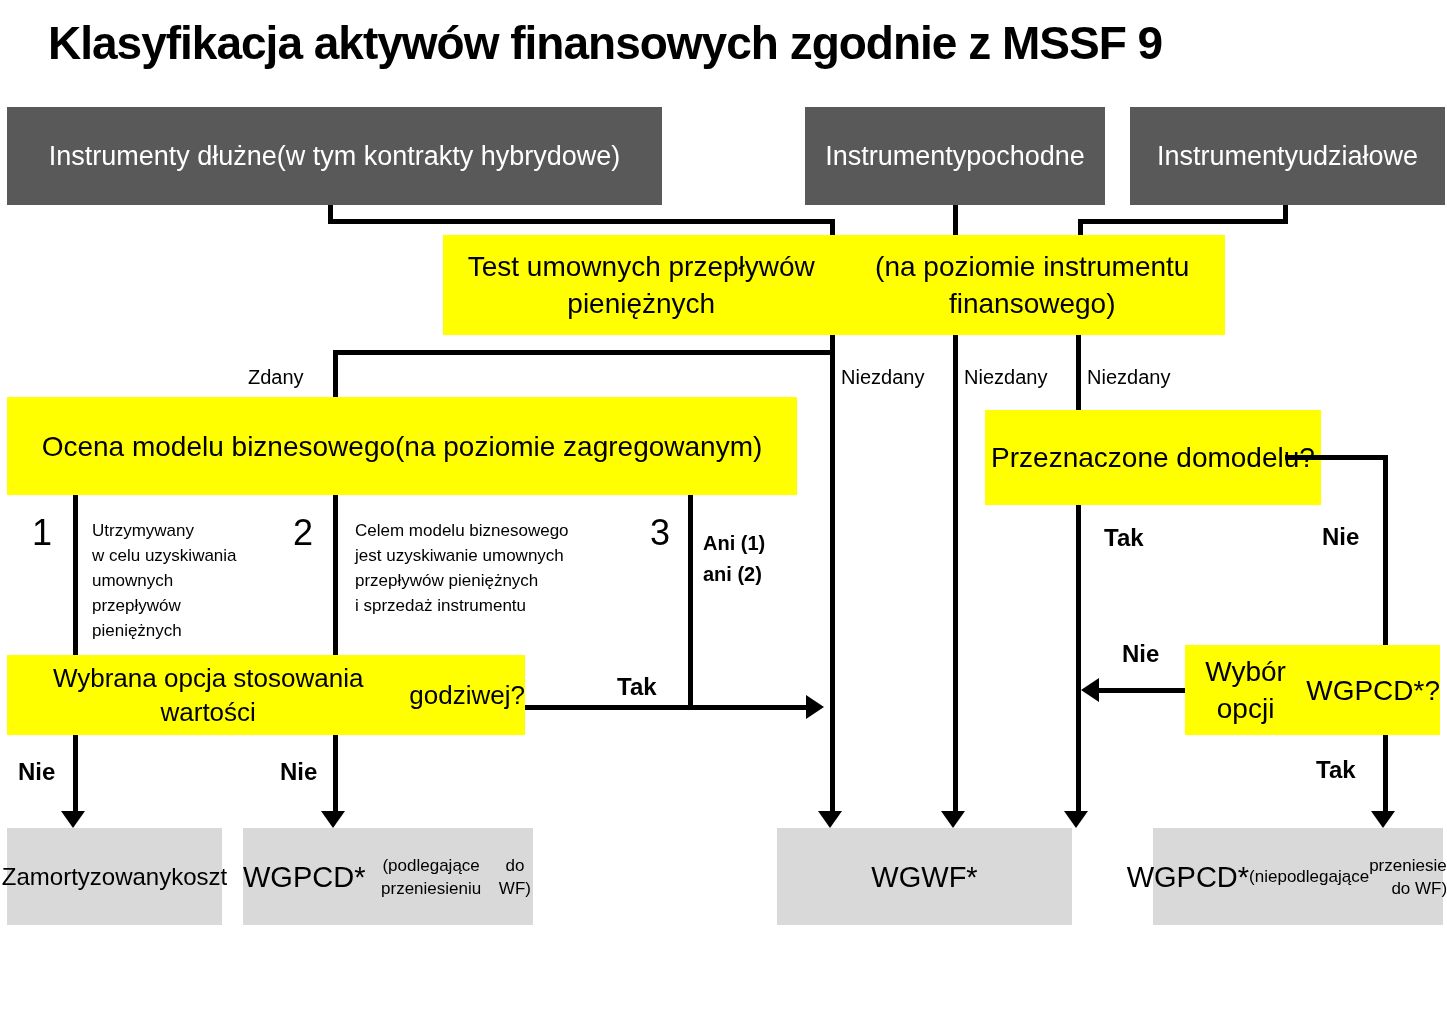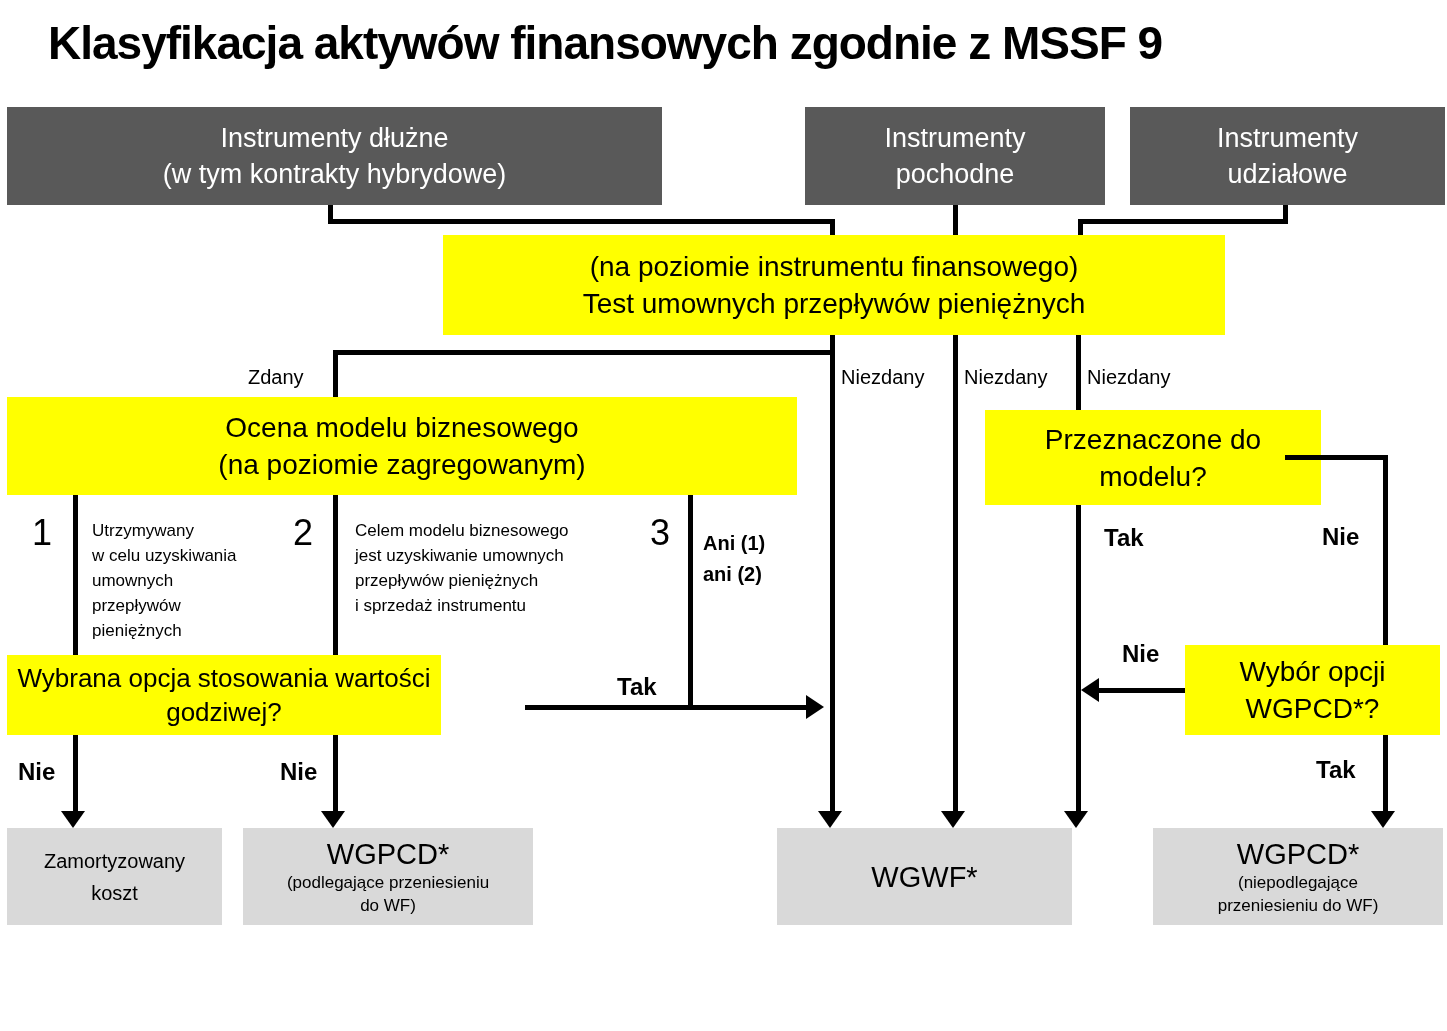--- a/index.html
+++ b/index.html
@@ -1,27 +1,27 @@
 <!DOCTYPE html>
 <html style="--dark-box: #595959; --dark-box-text: #ffffff; --yellow-box: #ffff00; --outcome-box: #d9d9d9; --connector: #000000; --background: #ffffff;"><head>
 <meta charset="utf-8">
 <style>
   * { margin:0; padding:0; box-sizing:border-box; }
   html,body { background:#ffffff; }
   body { font-family:"Liberation Sans","DejaVu Sans",sans-serif; color:#000; }
   .canvas { position:relative; width:1447px; height:1031px; background:var(--background,#fff); overflow:hidden; }
   .title { position:absolute; left:48px; top:16px; font-size:46px; font-weight:bold; letter-spacing:-1px; white-space:nowrap; }
-  .box { position:absolute; display:flex; flex-direction:column; align-items:center; justify-content:center; text-align:center; }
+  .box { position:absolute; display:flex; flex-direction:row; align-items:center; justify-content:center; text-align:center; }
   .box-dark { background:var(--dark-box,#595959); color:var(--dark-box-text,#fff); font-size:27px; line-height:36px; }
   .box-yellow { background:var(--yellow-box,#ffff00); color:#000; font-size:28px; line-height:37px; }
   .box-yellow.small { font-size:26px; line-height:34px; }
   .box-light { background:var(--outcome-box,#d9d9d9); color:#000; }
   .outcome-title { font-size:29px; line-height:34px; }
   .outcome-sub { font-size:17px; line-height:23px; }
-  .outcome-plain { font-size:20px; line-height:32px;align-items:center; }
+  .outcome-plain { font-size:24px; line-height:32px;align-items:center; }
   .line { position:absolute; background:var(--connector,#000); }
   .arrow { position:absolute; width:0; height:0; }
   .arrow-down { border-left:12px solid transparent; border-right:12px solid transparent; border-top:17px solid var(--connector,#000); }
   .arrow-right { border-top:12px solid transparent; border-bottom:12px solid transparent; border-left:18px solid var(--connector,#000); }
   .arrow-left { border-top:12px solid transparent; border-bottom:12px solid transparent; border-right:18px solid var(--connector,#000); }
   .lbl { position:absolute; font-size:20px; white-space:nowrap; }
   .lbl-bold { position:absolute; font-size:24px; font-weight:bold; white-space:nowrap; }
   .bm-num { position:absolute; font-size:36px; }
   .bm-text { position:absolute; font-size:17px; line-height:25px; white-space:nowrap; }
   .bm3-text { position:absolute; font-size:20px; font-weight:bold; line-height:31px; white-space:nowrap; }
@@ -49,22 +49,22 @@
 
   <div class="line" style="left:328px; top:205px; width:5px; height:19px;"></div>
   <div class="line" style="left:328px; top:219px; width:507px; height:5px;"></div>
   <div class="line" style="left:830px; top:219px; width:5px; height:18px;"></div>
   <div class="line" style="left:953px; top:205px; width:5px; height:32px;"></div>
   <div class="line" style="left:1283px; top:205px; width:5px; height:19px;"></div>
   <div class="line" style="left:1078px; top:219px; width:210px; height:5px;"></div>
   <div class="line" style="left:1078px; top:219px; width:5px; height:18px;"></div>
 
   <div class="box box-yellow" style="left:443px; top:235px; width:782px; height:100px;">
+    <span>Test umownych przepływów pieniężnych</span>
     <span>(na poziomie instrumentu finansowego)</span>
-    <span>Test umownych przepływów pieniężnych</span>
   </div>
 
   <div class="line" style="left:830px; top:335px; width:5px; height:480px;"></div>
   <div class="arrow arrow-down" style="left:818px; top:811px;"></div>
   <div class="line" style="left:333px; top:350px; width:502px; height:5px;"></div>
   <div class="line" style="left:333px; top:350px; width:5px; height:49px;"></div>
   <div class="line" style="left:953px; top:335px; width:5px; height:480px;"></div>
   <div class="arrow arrow-down" style="left:941px; top:811px;"></div>
   <div class="line" style="left:1076px; top:335px; width:5px; height:77px;"></div>
 
@@ -111,21 +111,21 @@
   </div>
 
   <div class="line" style="left:1076px; top:505px; width:5px; height:310px;"></div>
   <div class="arrow arrow-down" style="left:1064px; top:811px;"></div>
   <div class="lbl-bold" style="left:1104px; top:524px;">Tak</div>
 
   <div class="line" style="left:1285px; top:455px; width:103px; height:5px;"></div>
   <div class="line" style="left:1383px; top:455px; width:5px; height:190px;"></div>
   <div class="lbl-bold" style="left:1322px; top:523px;">Nie</div>
 
-  <div class="box box-yellow small" style="left:7px; top:655px; width:434px; height:80px;">
+  <div class="box box-yellow small" style="left:7px; top:655px; width:518px; height:80px;">
     <span>Wybrana opcja stosowania wartości</span>
     <span>godziwej?</span>
   </div>
 
   <div class="line" style="left:525px; top:705px; width:283px; height:5px;"></div>
   <div class="arrow arrow-right" style="left:806px; top:695px;"></div>
   <div class="lbl-bold" style="left:617px; top:673px;">Tak</div>
 
   <div class="box box-yellow" style="left:1185px; top:645px; width:255px; height:90px;">
     <span>Wybór opcji</span>

